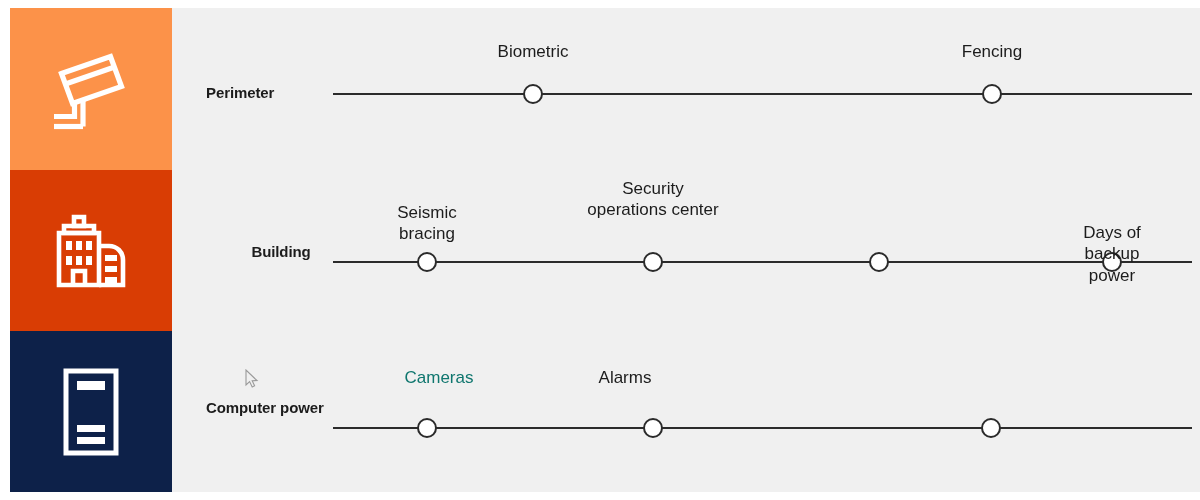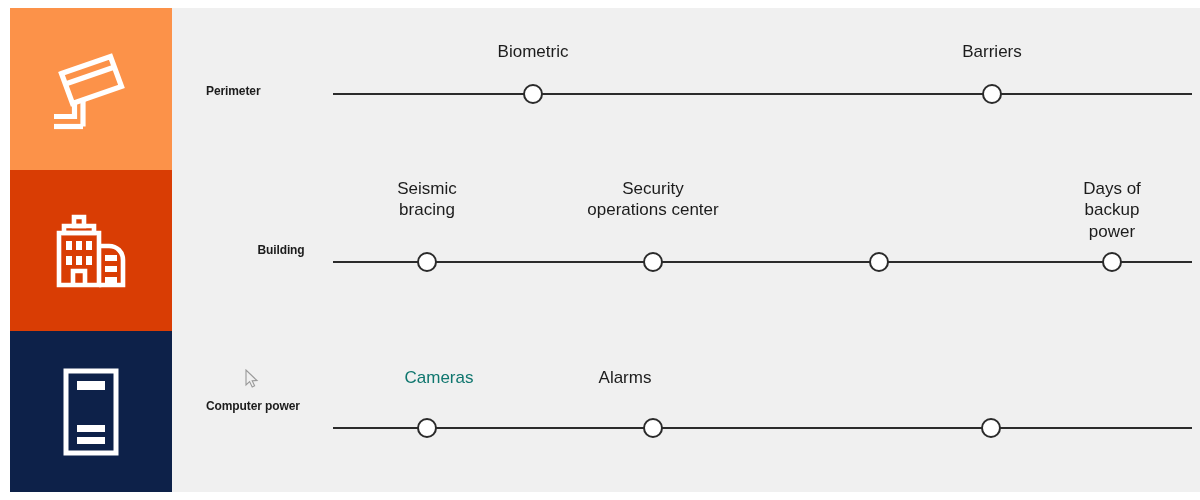--- a/index.html
+++ b/index.html
@@ -62,21 +62,21 @@
     width: 1028px;
   }
   .row.r0 { top: 0px;   height: 162px; }
   .row.r1 { top: 162px; height: 161px; }
   .row.r2 { top: 323px; height: 161px; }
 
   .row-label {
     position: absolute;
     left: 34px;
     width: 150px;
-    font-size: 12px;
+    font-size: 15px;
     font-weight: bold;
     color: #1c1c1c;
     line-height: 1.18;
     letter-spacing: -0.1px;
   }
   .row.r0 .row-label { top: 76px; }
   .row.r1 .row-label { top: 235px; text-align: center; }
   .row.r2 .row-label { top: 391px; }
   .row.r1 .row-label, .row.r2 .row-label { position: absolute; }
 
@@ -201,39 +201,39 @@
   <div class="panel" style="background: rgb(240, 240, 240);">
 
     <div class="row r0">
       <div class="row-label r0-label" style="color: rgb(28, 28, 28);">Perimeter</div>
       <div class="axis" style="background: rgb(43, 43, 43);"></div>
 
       <div class="node" style="left: 351px; background: rgb(255, 255, 255); border-color: rgb(43, 43, 43);"></div>
       <div class="caption" style="left: 361px; color: rgb(28, 28, 28);">Biometric</div>
 
       <div class="node" style="left: 810px; background: rgb(255, 255, 255); border-color: rgb(43, 43, 43);"></div>
-      <div class="caption" style="left: 820px; color: rgb(28, 28, 28);">Barriers</div>
+      <div class="caption" style="left: 820px; color: rgb(28, 28, 28);">Fencing</div>
     </div>
 
     <div class="row r1">
       <div class="row-label r1-label" style="color: rgb(28, 28, 28);">Building</div>
       <div class="axis" style="background: rgb(43, 43, 43);"></div>
 
       <div class="node" style="left: 245px; background: rgb(255, 255, 255); border-color: rgb(43, 43, 43);"></div>
-      <div class="caption two-line" style="left: 255px; color: rgb(28, 28, 28);">Seismic
+      <div class="caption two-line" style="left: 255px; color: rgb(28, 28, 28); margin-top: 24px;">Seismic
 bracing</div>
 
       <div class="node" style="left: 471px; background: rgb(255, 255, 255); border-color: rgb(43, 43, 43);"></div>
       <div class="caption two-line" style="left: 481px; color: rgb(28, 28, 28);">Security
 operations center</div>
 
       <div class="node" style="left: 697px; background: rgb(255, 255, 255); border-color: rgb(43, 43, 43);"></div>
 
       <div class="node" style="left: 930px; background: rgb(255, 255, 255); border-color: rgb(43, 43, 43);"></div>
-      <div class="caption two-line" style="left: 940px; color: rgb(28, 28, 28);">Days of backup
+      <div class="caption two-line" style="left: 940px; color: rgb(28, 28, 28); margin-top: 44px;">Days of backup
 power</div>
     </div>
 
     <div class="row r2">
       <div class="row-label r2-label" style="color: rgb(28, 28, 28);">Computer power</div>
       <div class="axis" style="background: rgb(43, 43, 43);"></div>
 
       <div class="node" style="left: 245px; background: rgb(255, 255, 255); border-color: rgb(43, 43, 43);"></div>
       <div class="caption" style="left: 267px; top: 36px; color: #0f766e;">Cameras</div>
 

